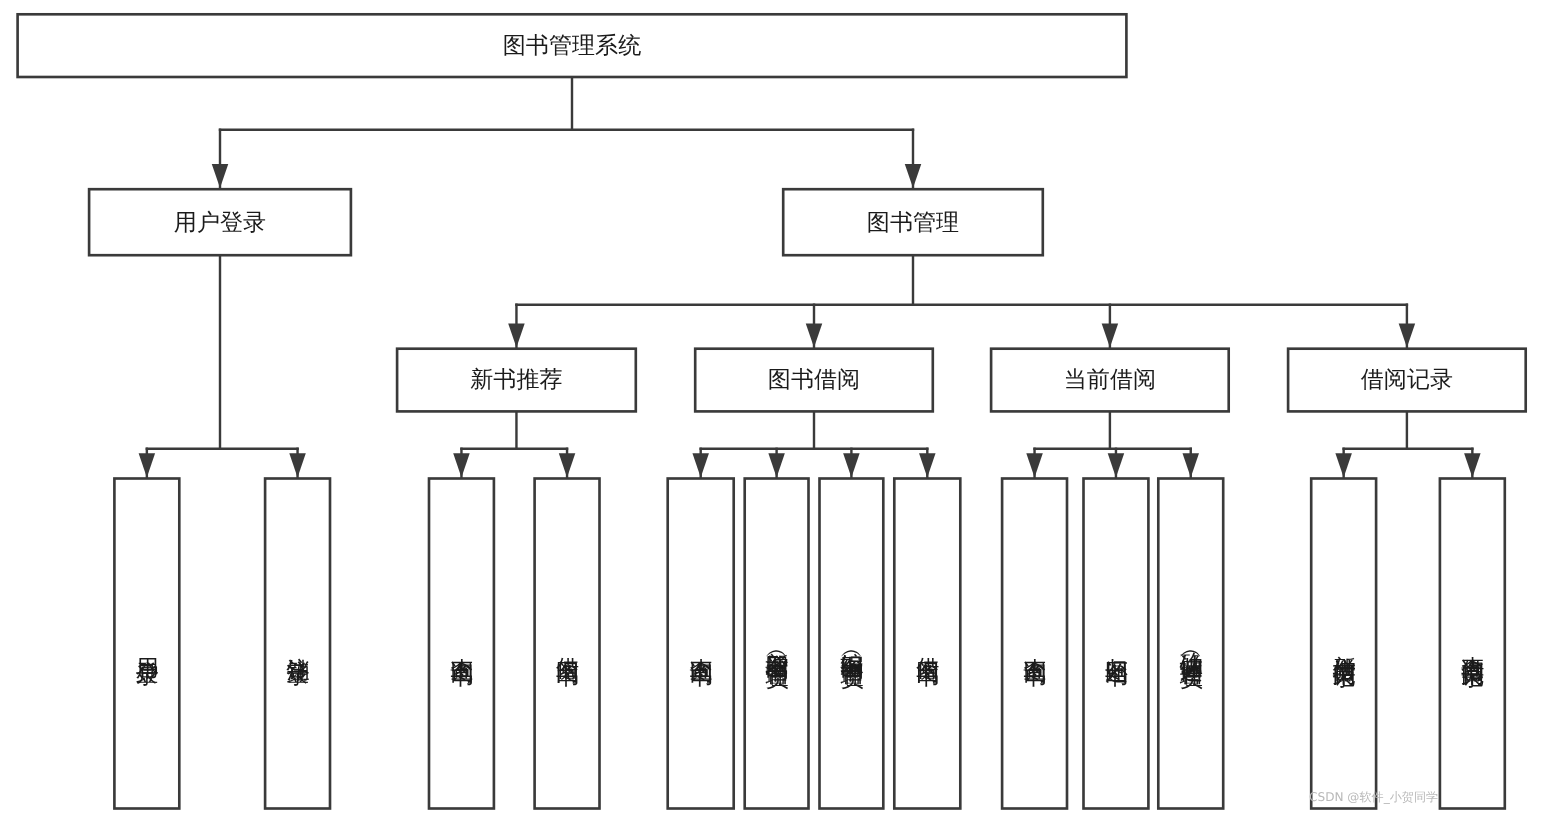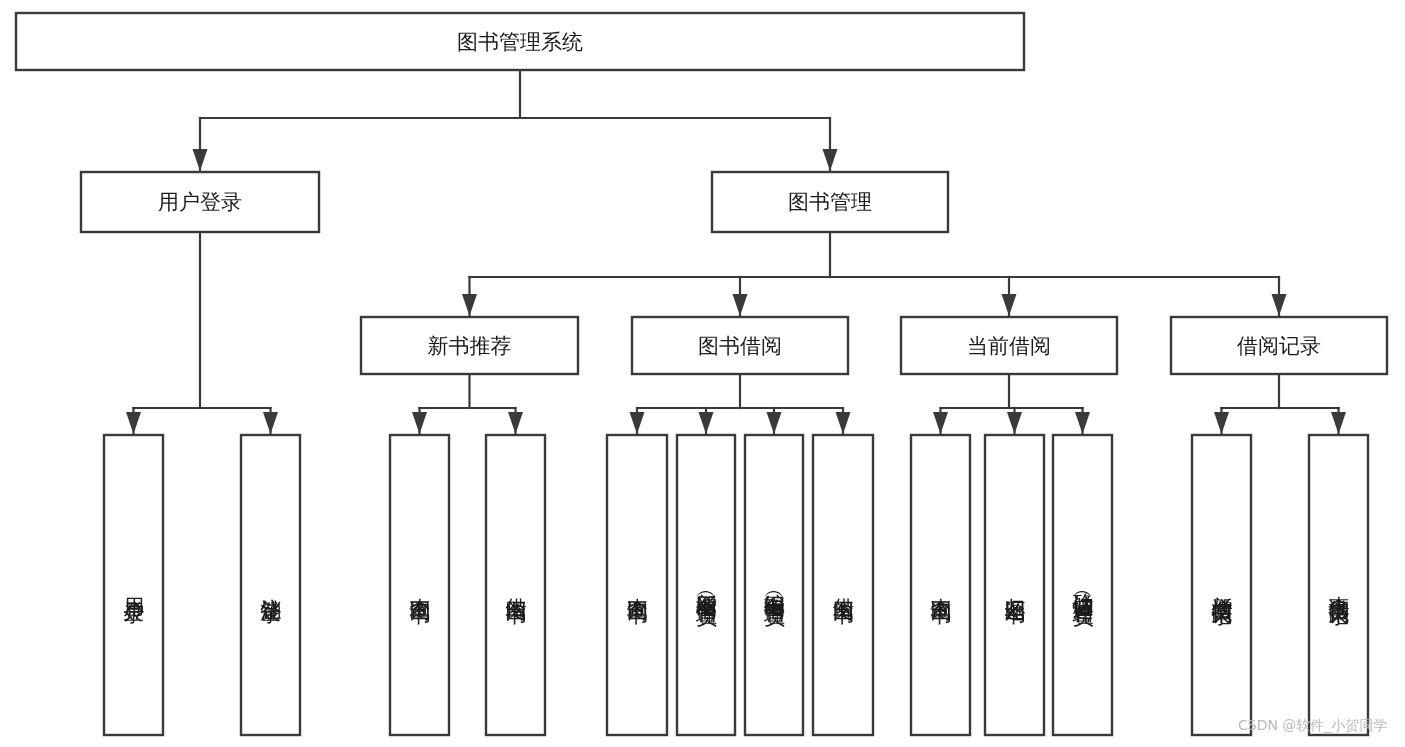--- a/index.html
+++ b/index.html
@@ -57,24 +57,23 @@
     font-size: 21px;
     line-height: 1.0;
     color: #1b1b1b;
     letter-spacing: 2px;
     white-space: nowrap;
     pointer-events: none;
   }
   .watermark {
     position: absolute;
     font-family: "DejaVu Sans", "Liberation Sans", sans-serif;
-    font-size: 14px;
+    font-size: 11px;
     color: #b9b9b9;
     white-space: nowrap;
-    margin-left: 48px;
   }
 </style>
 </head>
 <body>
 
 <div id="diagram-root">
   <svg class="diagram-canvas" viewBox="0 0 1405 747">
     <g id="connectors-layer">
         <line x1="520" y1="70" x2="520" y2="118" class="connector"></line>
         <line x1="200" y1="118" x2="830" y2="118" class="connector"></line>

